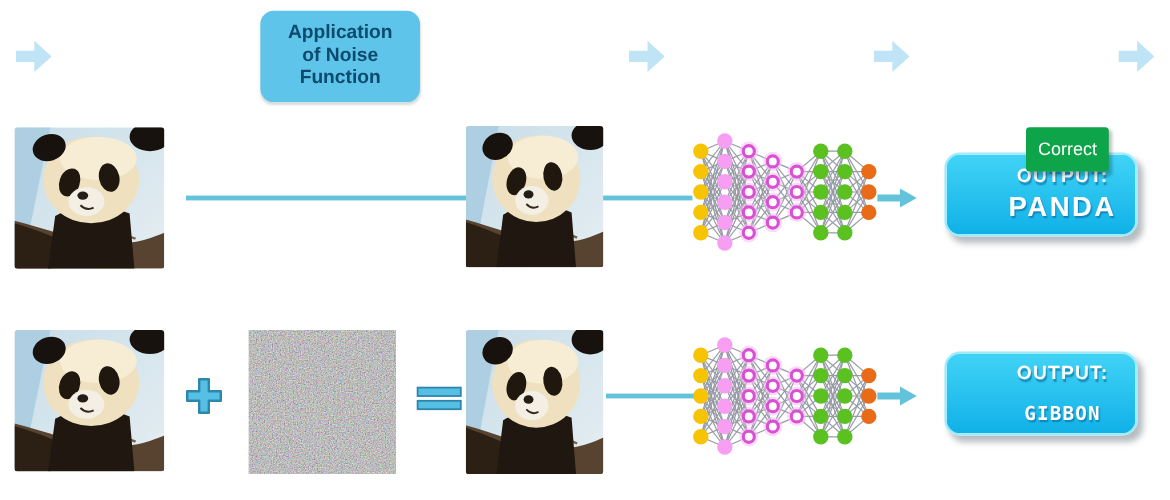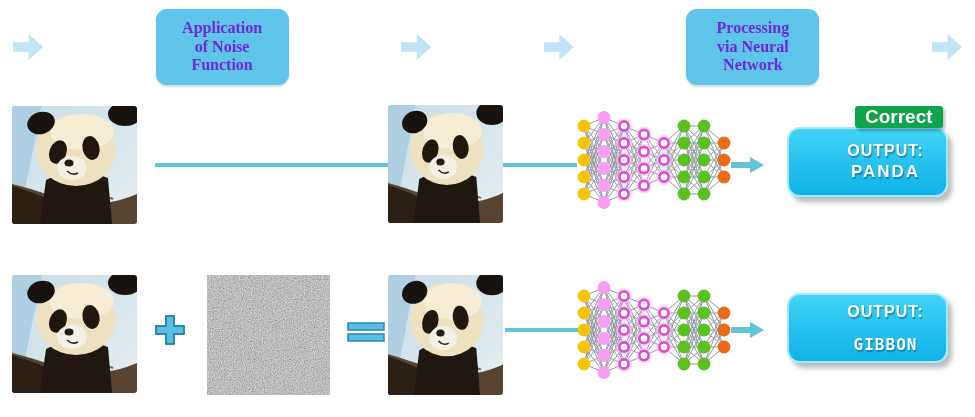--- a/index.html
+++ b/index.html
@@ -2,46 +2,46 @@
 <html style="--step-blue: #5ec4e9; --flow-arrow-blue: #bfe4f5; --connector-cyan: #62c3da; --accent-cyan: #55c0e4; --accent-cyan-dark: #2e86ad; --correct-green: #0ea44a; --incorrect-red: #ec0d0d; --output-cyan-top: #41d3f6; --output-cyan-bottom: #10b1e8; --output-border: #9feafb;"><head>
 <meta charset="utf-8">
 <style>
   html,body{margin:0;padding:0;background:#fff;font-family:"Liberation Sans",sans-serif;}
   .canvas{position:relative;width:975px;height:417px;background:#ffffff;overflow:hidden;}
 
   
   .pipeline{position:absolute;left:0;top:9px;width:975px;padding:0 13px;box-sizing:border-box;
             display:flex;align-items:center;justify-content:space-between;}
   .step-box{width:133px;height:76px;background:var(--step-blue);border-radius:11px;
-            color:#6d28d9;font-weight:bold;font-size:16px;line-height:1.15;
+            color:#0c4a6e;font-weight:bold;font-size:16px;line-height:1.15;
             display:flex;align-items:center;justify-content:center;text-align:center;
-            box-shadow:0 2px 2px rgba(140,155,160,.35);font-family:Liberation Serif, serif;}
+            box-shadow:0 2px 2px rgba(140,155,160,.35);}
   .step-box span{display:inline-block;max-width:96px;}
   .flow-arrow{width:30px;height:26px;background:var(--flow-arrow-blue);
               clip-path:polygon(0 32%,52% 32%,52% 0,100% 50%,52% 100%,52% 68%,0 68%);}
 
   
   .connector{position:absolute;height:4px;background:var(--connector-cyan);}
   .img{position:absolute;border-radius:3px;overflow:hidden;line-height:0;}
   .nn{position:absolute;}
   .op{position:absolute;line-height:0;}
   .small-arrow{position:absolute;line-height:0;}
 
   .output-box{position:absolute;width:121px;height:66px;border-radius:13px;
               border:2px solid var(--output-border);
               background:linear-gradient(180deg,var(--output-cyan-top),var(--output-cyan-bottom));
               box-shadow:4px 5px 5px rgba(120,132,138,.55);
               display:flex;flex-direction:column;align-items:center;justify-content:center;
               color:#fff;font-weight:bold;padding-left:36px;}
   .output-label{font-size:16px;letter-spacing:1px;text-shadow:1px 2px 1px rgba(8,90,140,.55);}
-  .output-value{font-size:17px;letter-spacing:2px;text-shadow:1px 2px 1px rgba(8,90,140,.55);margin-top:2px;}
+  .output-value{font-size:23px;letter-spacing:2px;text-shadow:1px 2px 1px rgba(8,90,140,.55);margin-top:2px;}
   .output-value.mono{font-family:"DejaVu Sans Mono",monospace;font-size:16px;letter-spacing:1px;margin-top:14px;}
 
-  .badge{position:absolute;height:22px;padding:0 10px;display:flex;align-items:center;justify-content:center;
-         color:#fff;font-weight:bold;font-size:19px;border-radius:3px;box-shadow:2px 3px 3px rgba(0,0,0,.25);}
+  .badge{position:absolute;height:37px;padding:0 10px;display:flex;align-items:center;justify-content:center;
+         color:#fff;font-weight:normal;font-size:15px;border-radius:3px;box-shadow:2px 3px 3px rgba(0,0,0,.25);}
   .badge-correct{background:var(--correct-green);}
   .badge-incorrect{background:var(--incorrect-red);}
 
   .defs-hidden{position:absolute;width:0;height:0;overflow:hidden;}
 </style>
 </head>
 <body>
 
 <svg class="defs-hidden" aria-hidden="true">
   <defs>
@@ -71,23 +71,20 @@
 
 <div class="canvas">
 
   <div class="pipeline">
     <div class="flow-arrow"></div>
     <div class="step-box">
         <span>Application of Noise Function</span>
       </div>
     <div class="flow-arrow"></div>
     <div class="flow-arrow"></div>
-    <div class="step-box">
-        <span>Processing via Neural Network</span>
-      </div>
     <div class="flow-arrow"></div>
   </div>
 
   <div class="connector" style="left:155px;top:163px;width:422px;"></div>
 
   <div class="img" style="left:12px;top:106px;width:125px;height:118px;">
     <svg width="125" height="118">
         <use href="#panda-art"></use>
       </svg>
   </div>

